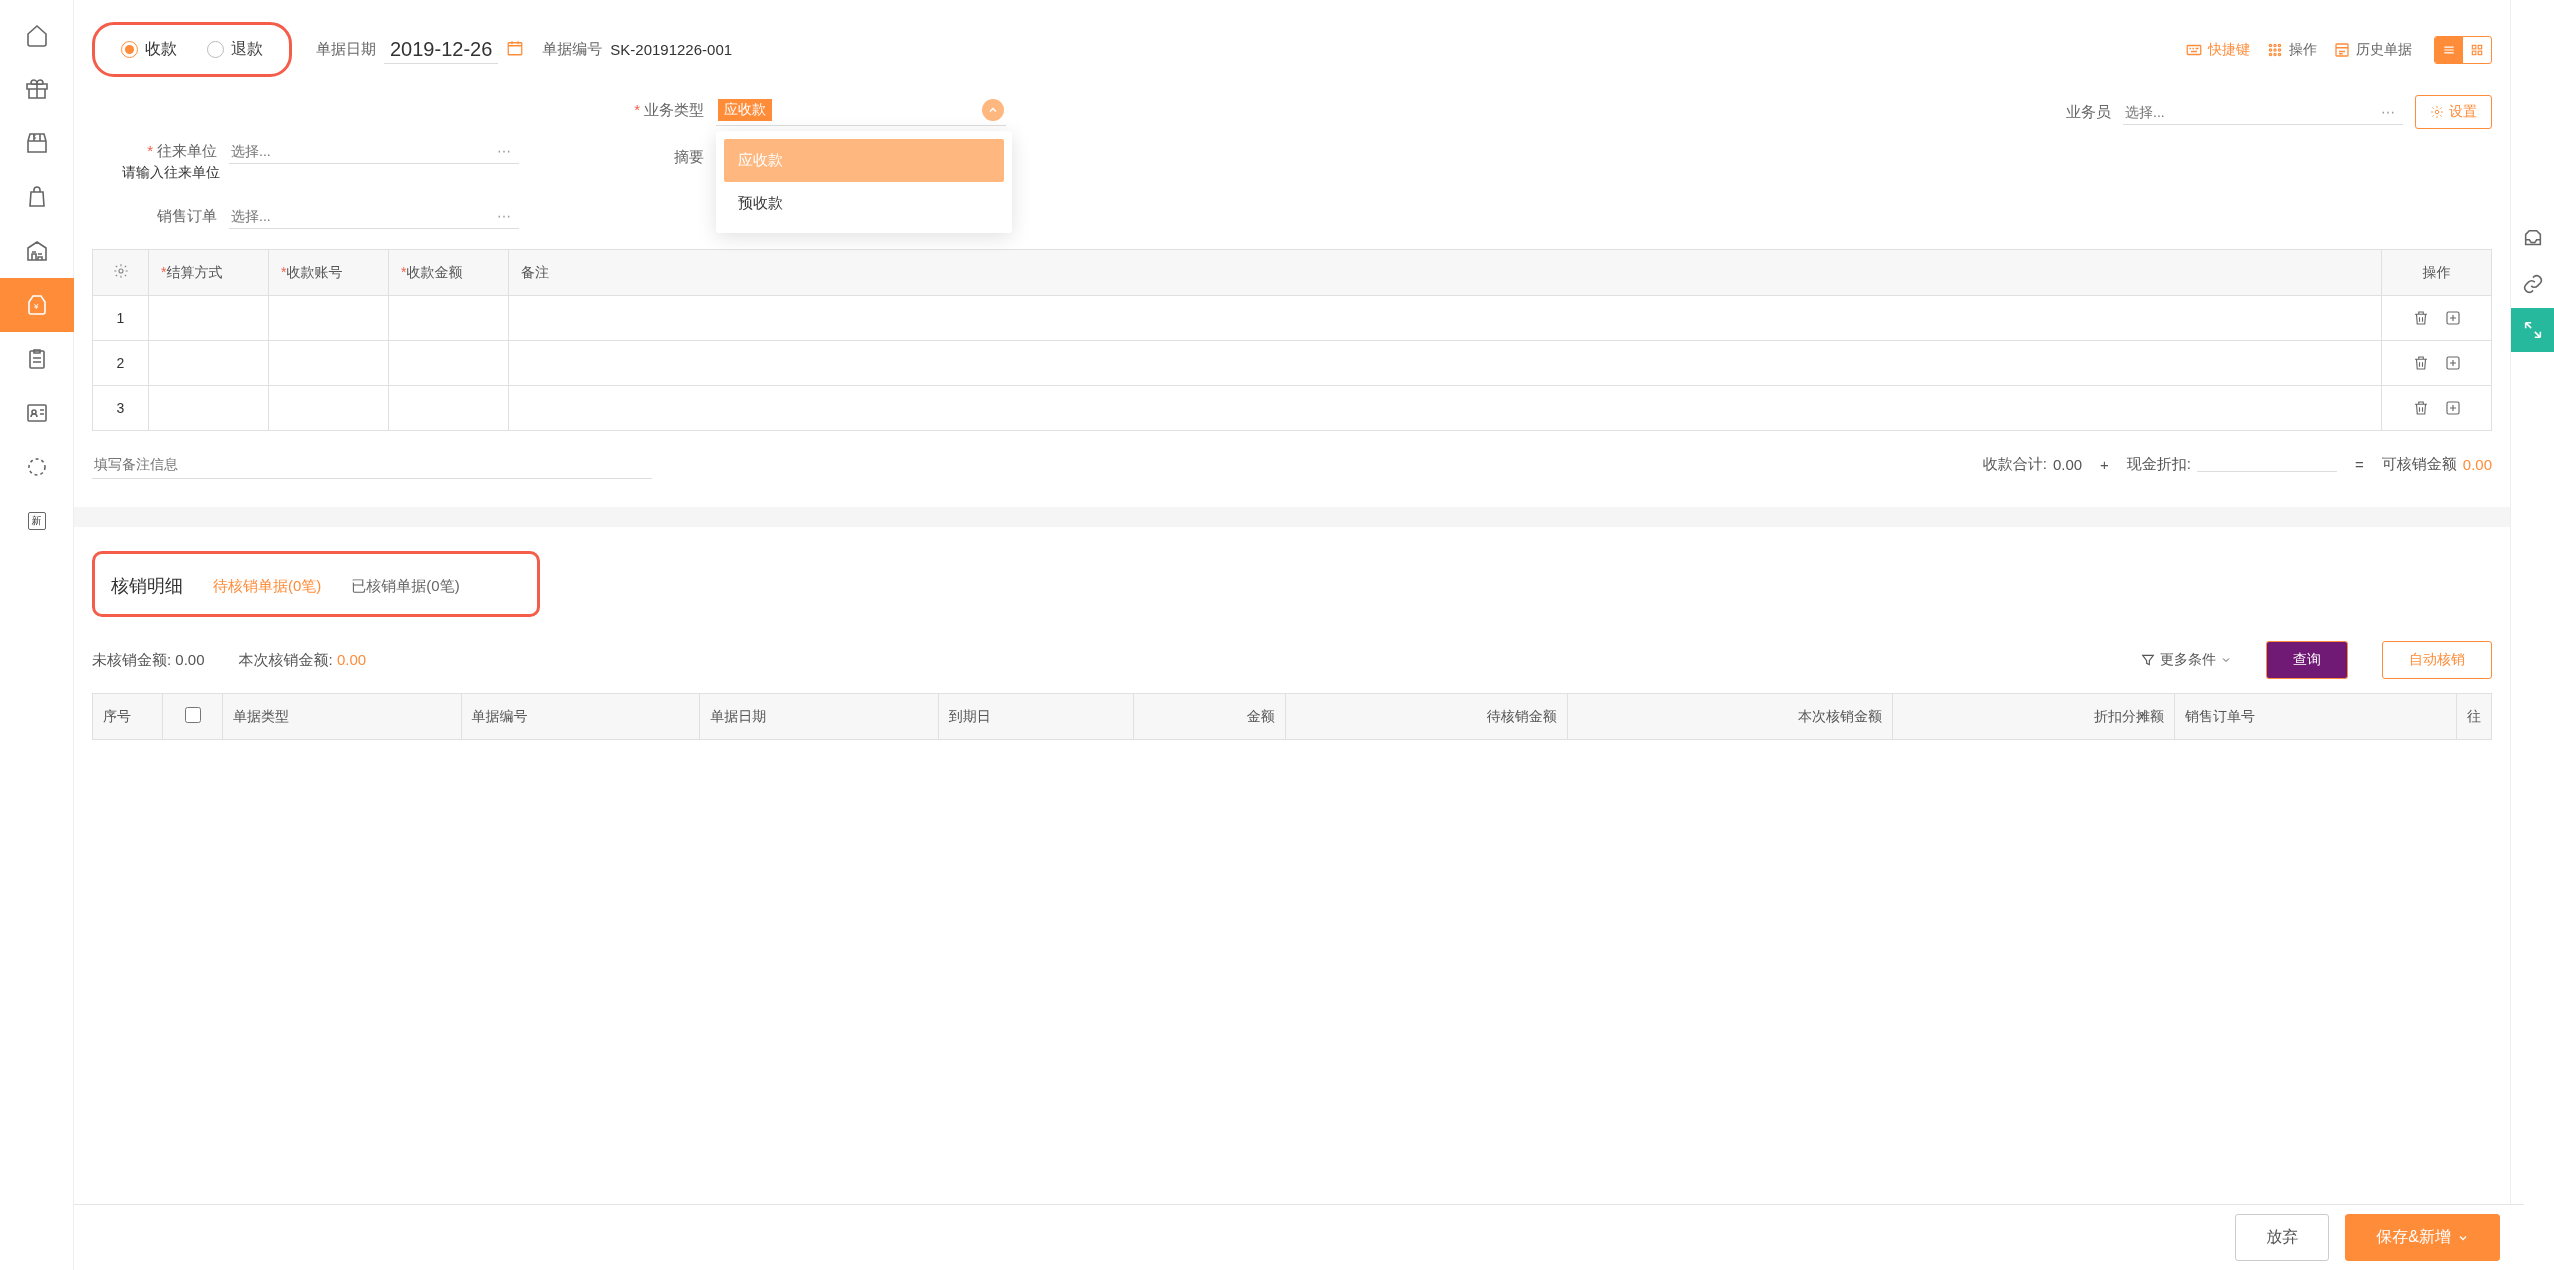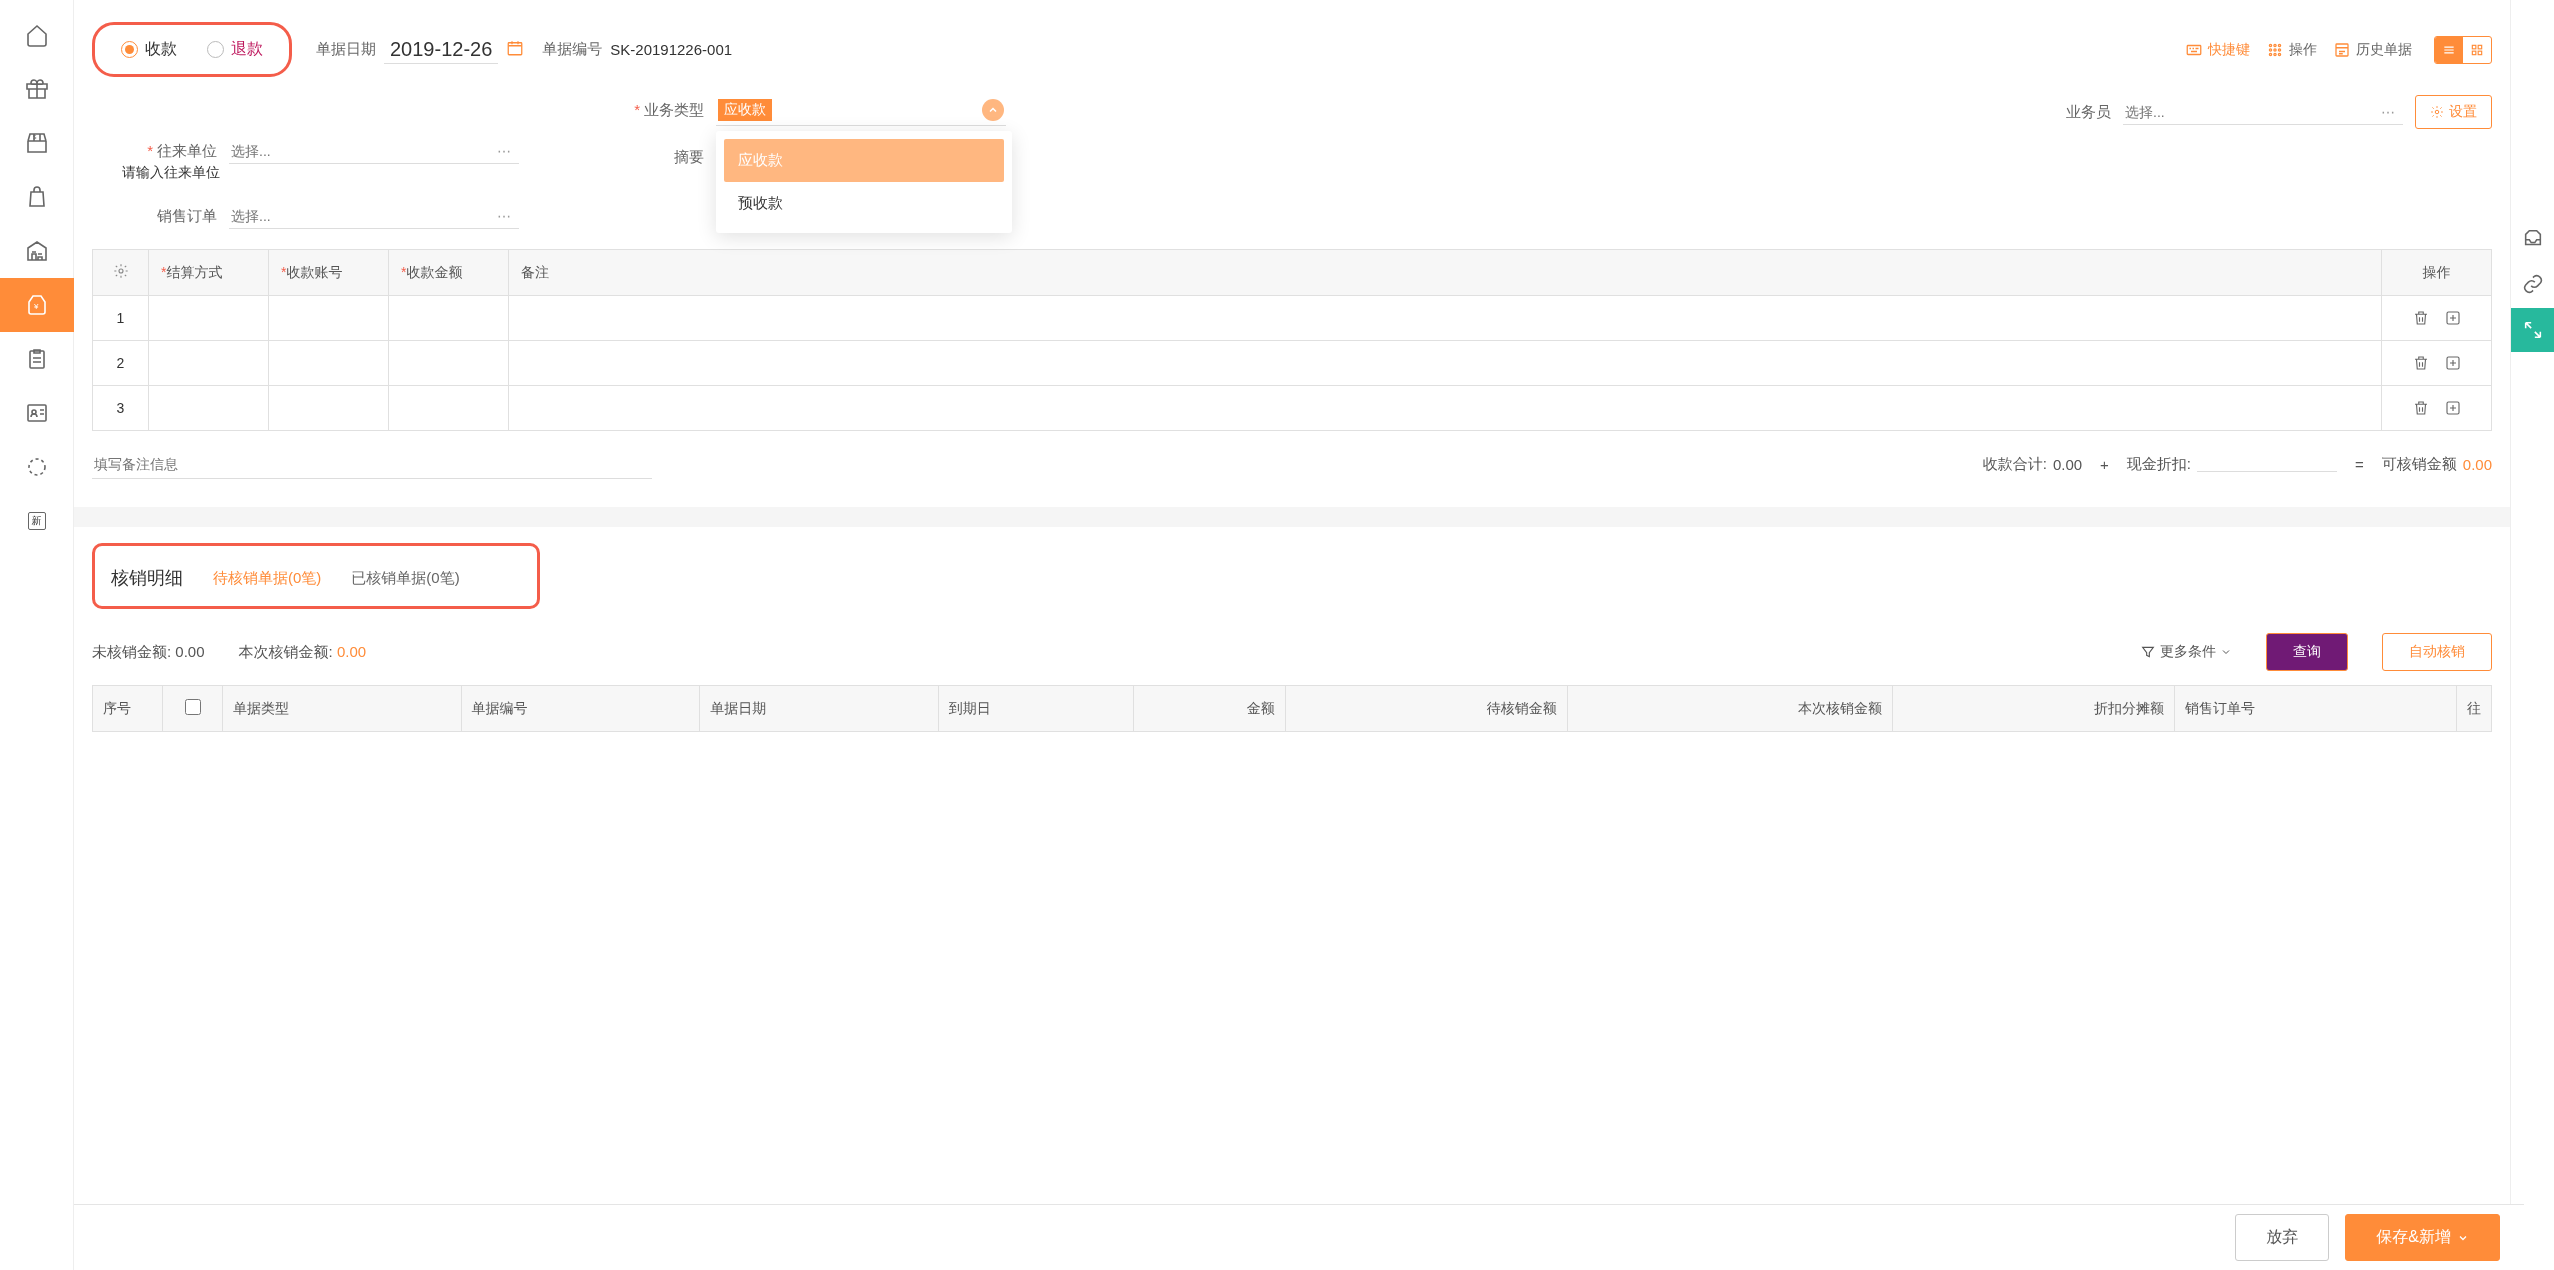--- a/index.html
+++ b/index.html
@@ -79,21 +79,21 @@
     .summary-row .remark-input { flex: 0 0 560px; border-bottom: 1px solid #ddd; padding: 6px 2px; }
     .summary-row .remark-input input { border: none; outline: none; width: 100%; font-size: 14px; }
     .summary-row .flex-gap { flex: 1; }
     .summary-row .sum-item { display: flex; align-items: center; gap: 6px; }
     .summary-row .sum-val { font-weight: 500; }
     .summary-row .sum-hl { color: #ff8c39; font-weight: 500; }
     .summary-row .empty-line { display: inline-block; width: 140px; border-bottom: 1px solid #ddd; height: 1em; }
     
     .section-divider { height: 20px; background: #f5f5f5; margin: 28px -18px 0 -18px; }
     
-    .writeoff-header { display: flex; align-items: center; gap: 30px; padding: 20px 0 16px 0; border: 3px solid #f45d4a; border-radius: 10px; padding-left: 16px; width: 448px; margin-top: 16px; }
+    .writeoff-header { display: flex; align-items: center; gap: 30px; padding: 20px 0 16px 0; border: 3px solid #f45d4a; border-radius: 10px; padding-left: 16px; width: 448px; margin-top: 24px; }
     .writeoff-header .title { font-size: 18px; color: #333; }
     .writeoff-header .wo-tab { font-size: 15px; cursor: pointer; color: #666; }
     .writeoff-header .wo-tab.active { color: #ff8c39; }
     
     .wo-toolbar { display: flex; align-items: center; gap: 34px; margin-top: 24px; margin-bottom: 14px; }
     .wo-toolbar .metric { font-size: 15px; color: #555; }
     .wo-toolbar .metric .mv { font-weight: 500; }
     .wo-toolbar .metric .mv.orange { color: #ff8c39; }
     .wo-toolbar .flex-gap { flex: 1; }
     .wo-toolbar .more-cond { display: flex; align-items: center; gap: 4px; cursor: pointer; color: #555; }
@@ -188,21 +188,21 @@
       <div class="toolbar-row">
         <div class="radio-group">
           <div class="radio-item">
             <span class="radio-circle">
                 <span class="radio-dot"></span>
               </span>
             <span>收款</span>
           </div>
           <div class="radio-item">
             <span class="radio-circle unchecked"></span>
-            <span style="color:#be185d">退款</span>
+            <span style="color:#404040">退款</span>
           </div>
         </div>
         <div class="date-field">
           <span class="label">单据日期</span>
           <span class="value">2019-12-26</span>
           <span class="cal-icon"><svg width="18" height="18" viewBox="0 0 24 24" fill="none" stroke="#ff8c39" stroke-width="1.7">
                 <rect x="3" y="5" width="18" height="16" rx="1"></rect>
                 <path d="M3 9h18M8 3v4M16 3v4"></path>
               </svg></span>
         </div>

